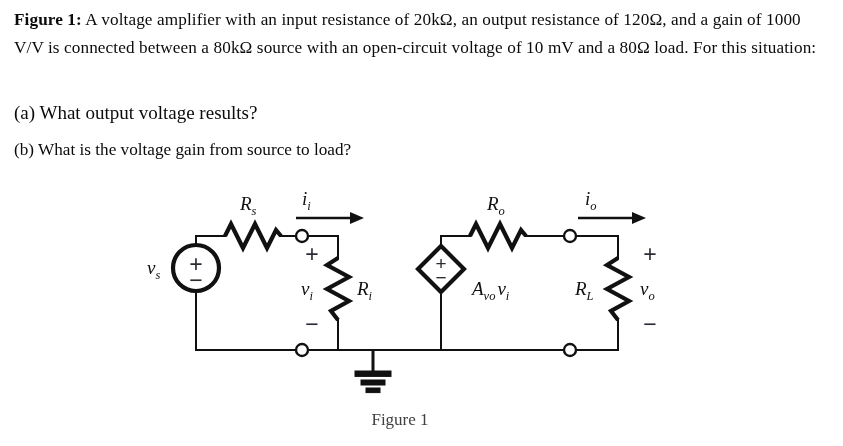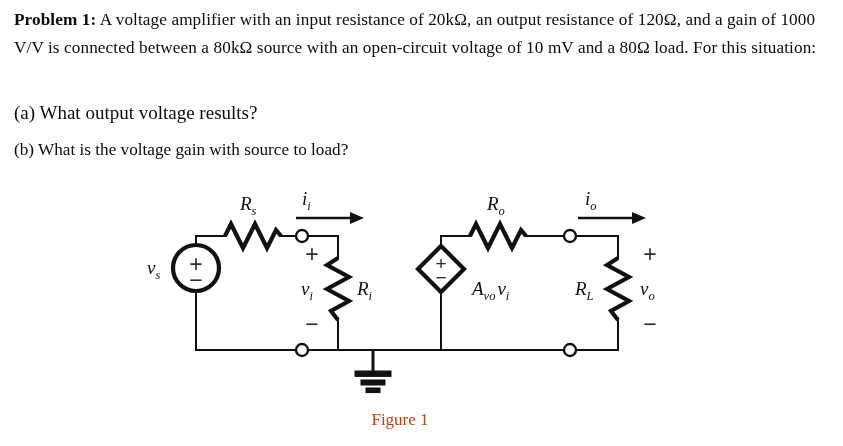--- a/index.html
+++ b/index.html
@@ -61,21 +61,21 @@
     left: 0;
     top: 0;
   }
   #figure-caption {
     position: absolute;
     left: 0;
     top: 230px;
     width: 843px;
     text-align: center;
     font-size: 17px;
-    color: #c2410c;
+    color: #404040;
   }
   
   #figure-caption {
     left: 150px;
     width: 500px;
   }
 
   
   .lbl {
     font-family: "Liberation Serif", "DejaVu Serif", serif;
@@ -88,25 +88,25 @@
     font-family: "Liberation Sans", "DejaVu Sans", sans-serif;
     font-size: 23px;
     fill: #2b2b33;
     font-style: normal;
   }
 </style>
 </head>
 <body>
 
 <div id="problem-statement">
-  <p class="prob-para"><span class="prob-label">Problem 1:</span><span> A voltage amplifier with an input resistance of 20kΩ, an output resistance of 120Ω, and a gain of 1000 V/V is connected between a 80kΩ source with an open-circuit voltage of 10 mV and a 80Ω load. For this situation:</span></p>
+  <p class="prob-para"><span class="prob-label">Figure 1:</span><span> A voltage amplifier with an input resistance of 20kΩ, an output resistance of 120Ω, and a gain of 1000 V/V is connected between a 80kΩ source with an open-circuit voltage of 10 mV and a 80Ω load. For this situation:</span></p>
 </div>
 
 <div id="question-a">(a) What output voltage results?</div>
-<div id="question-b">(b) What is the voltage gain with source to load?</div>
+<div id="question-b">(b) What is the voltage gain from source to load?</div>
 
 <div id="figure-area">
 
   <svg id="circuit-svg" width="843" height="230" viewBox="0 0 843 230">
 
     <g stroke="#111111" stroke-width="2" fill="none" stroke-linecap="square">
 
       <path d="M 196 56 L 225 56"></path>
       <path d="M 196 56 L 196 76"></path>
 

